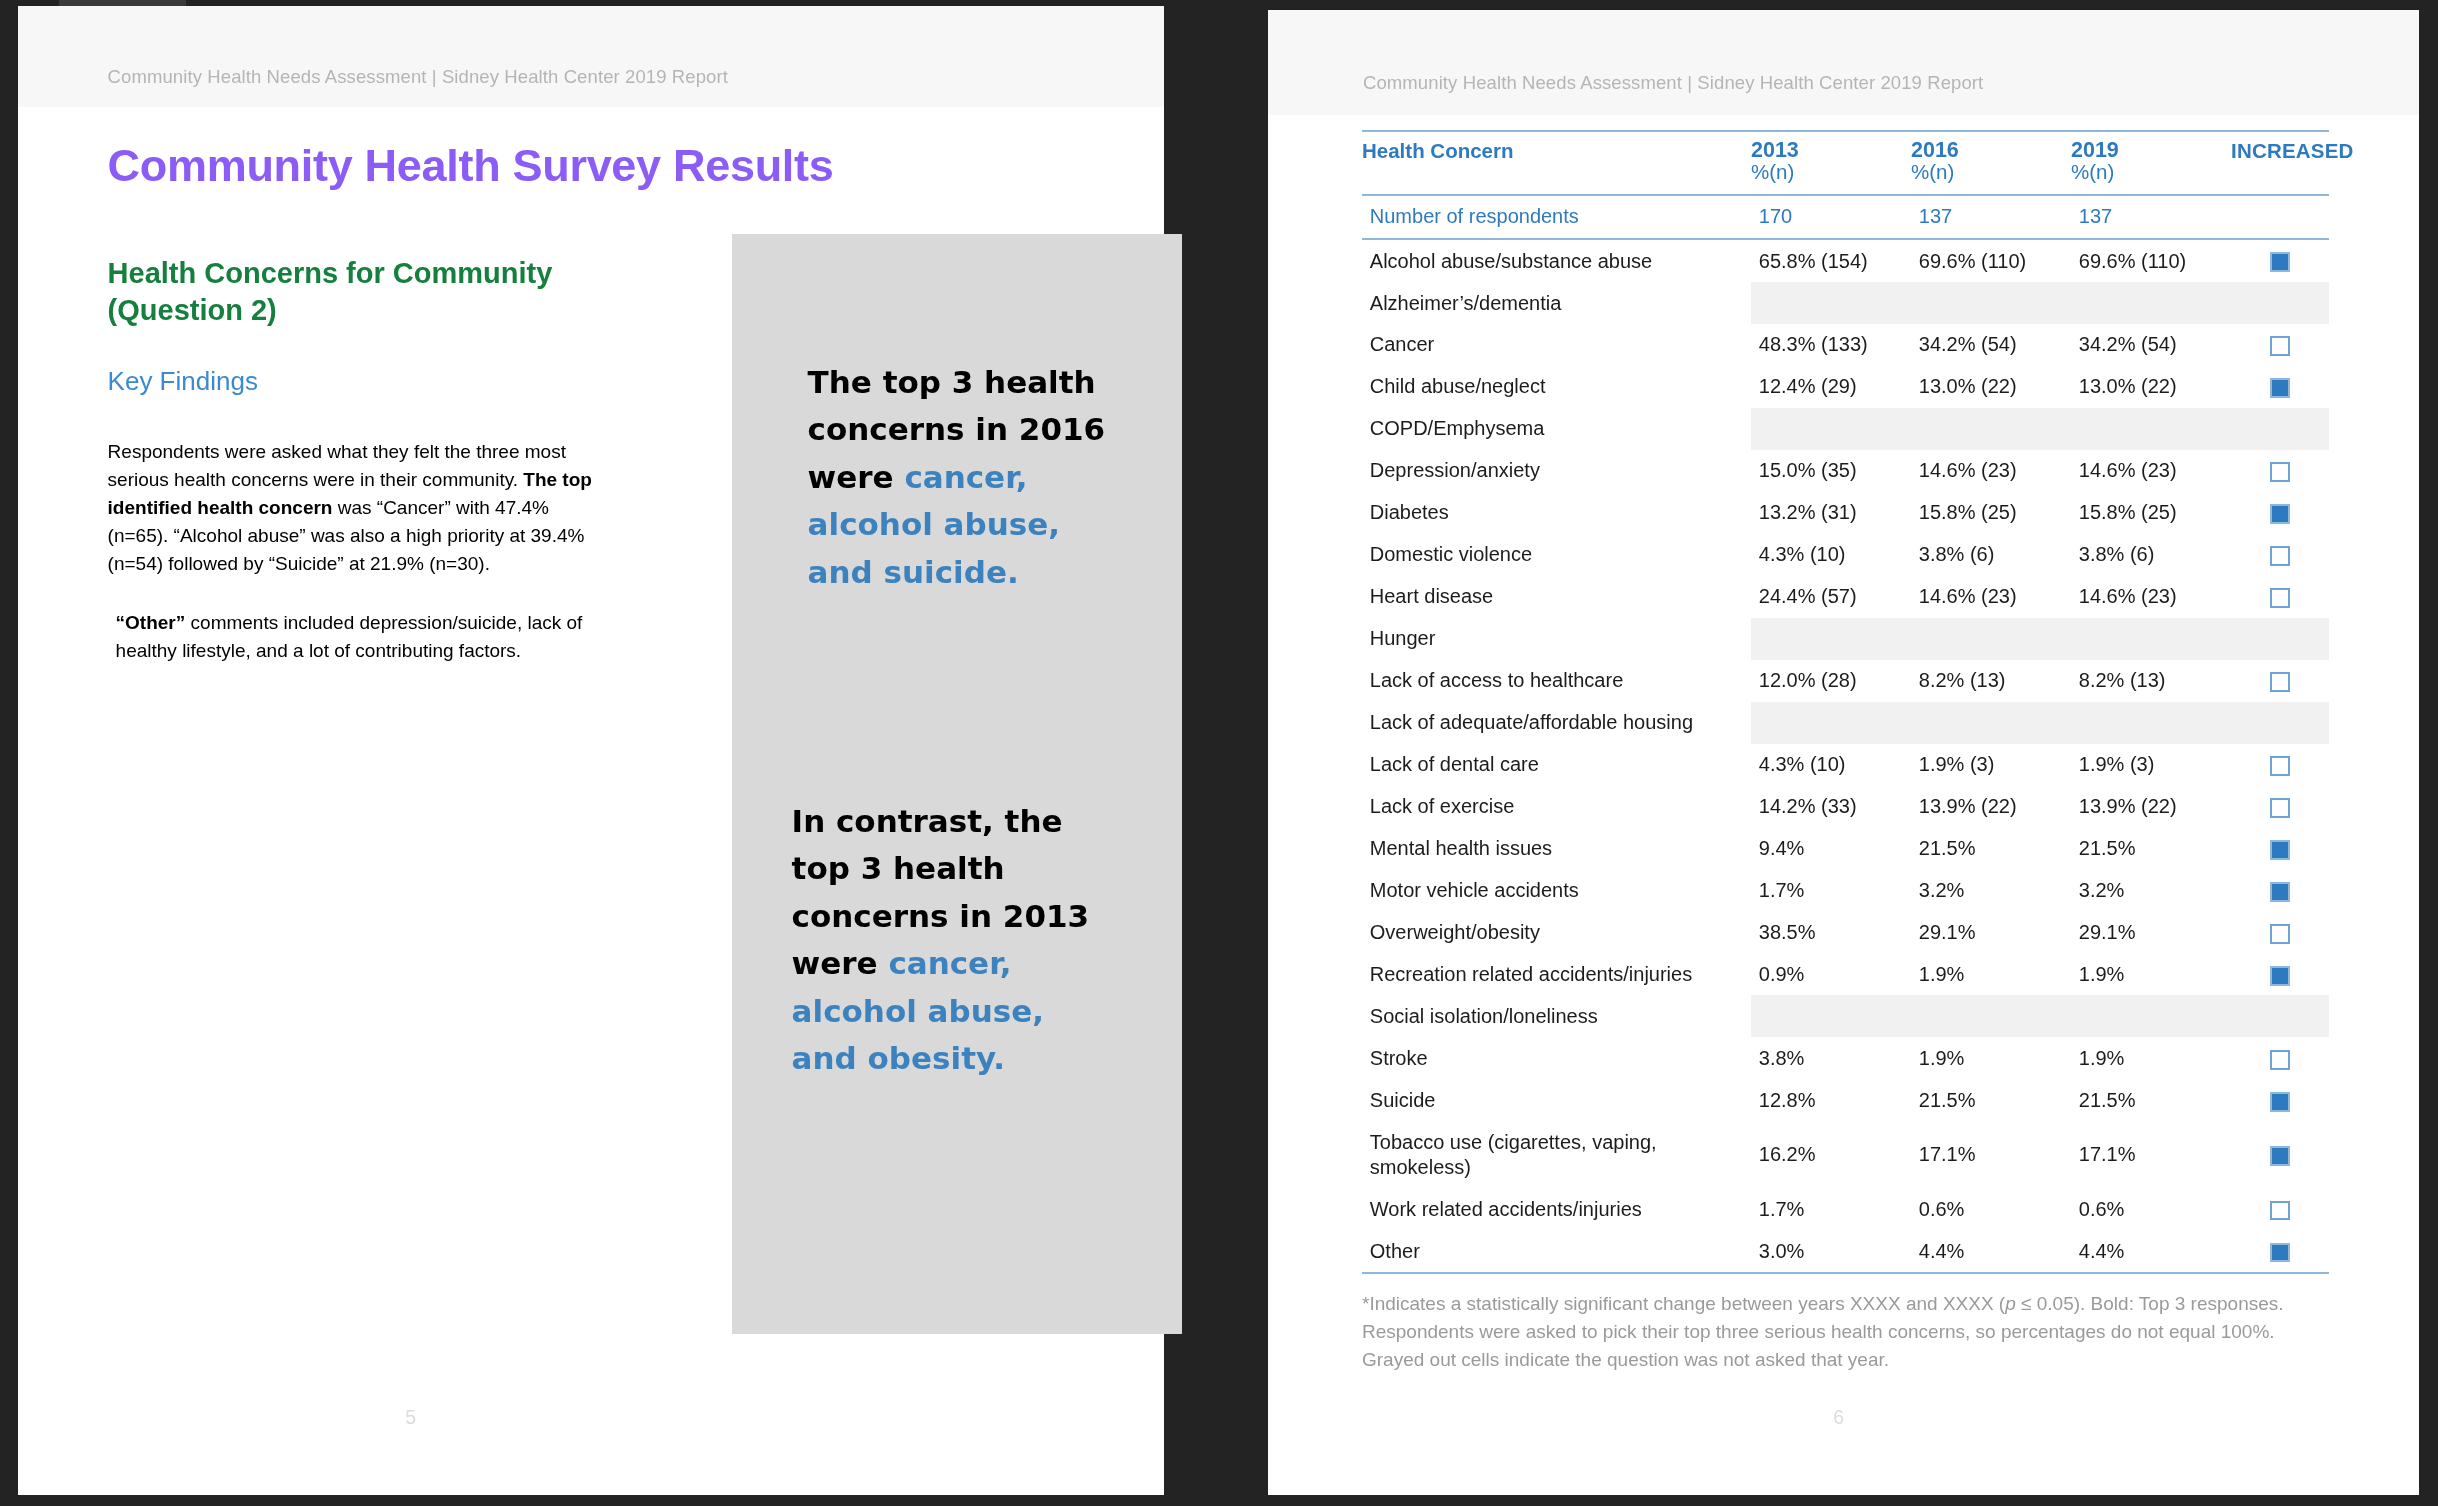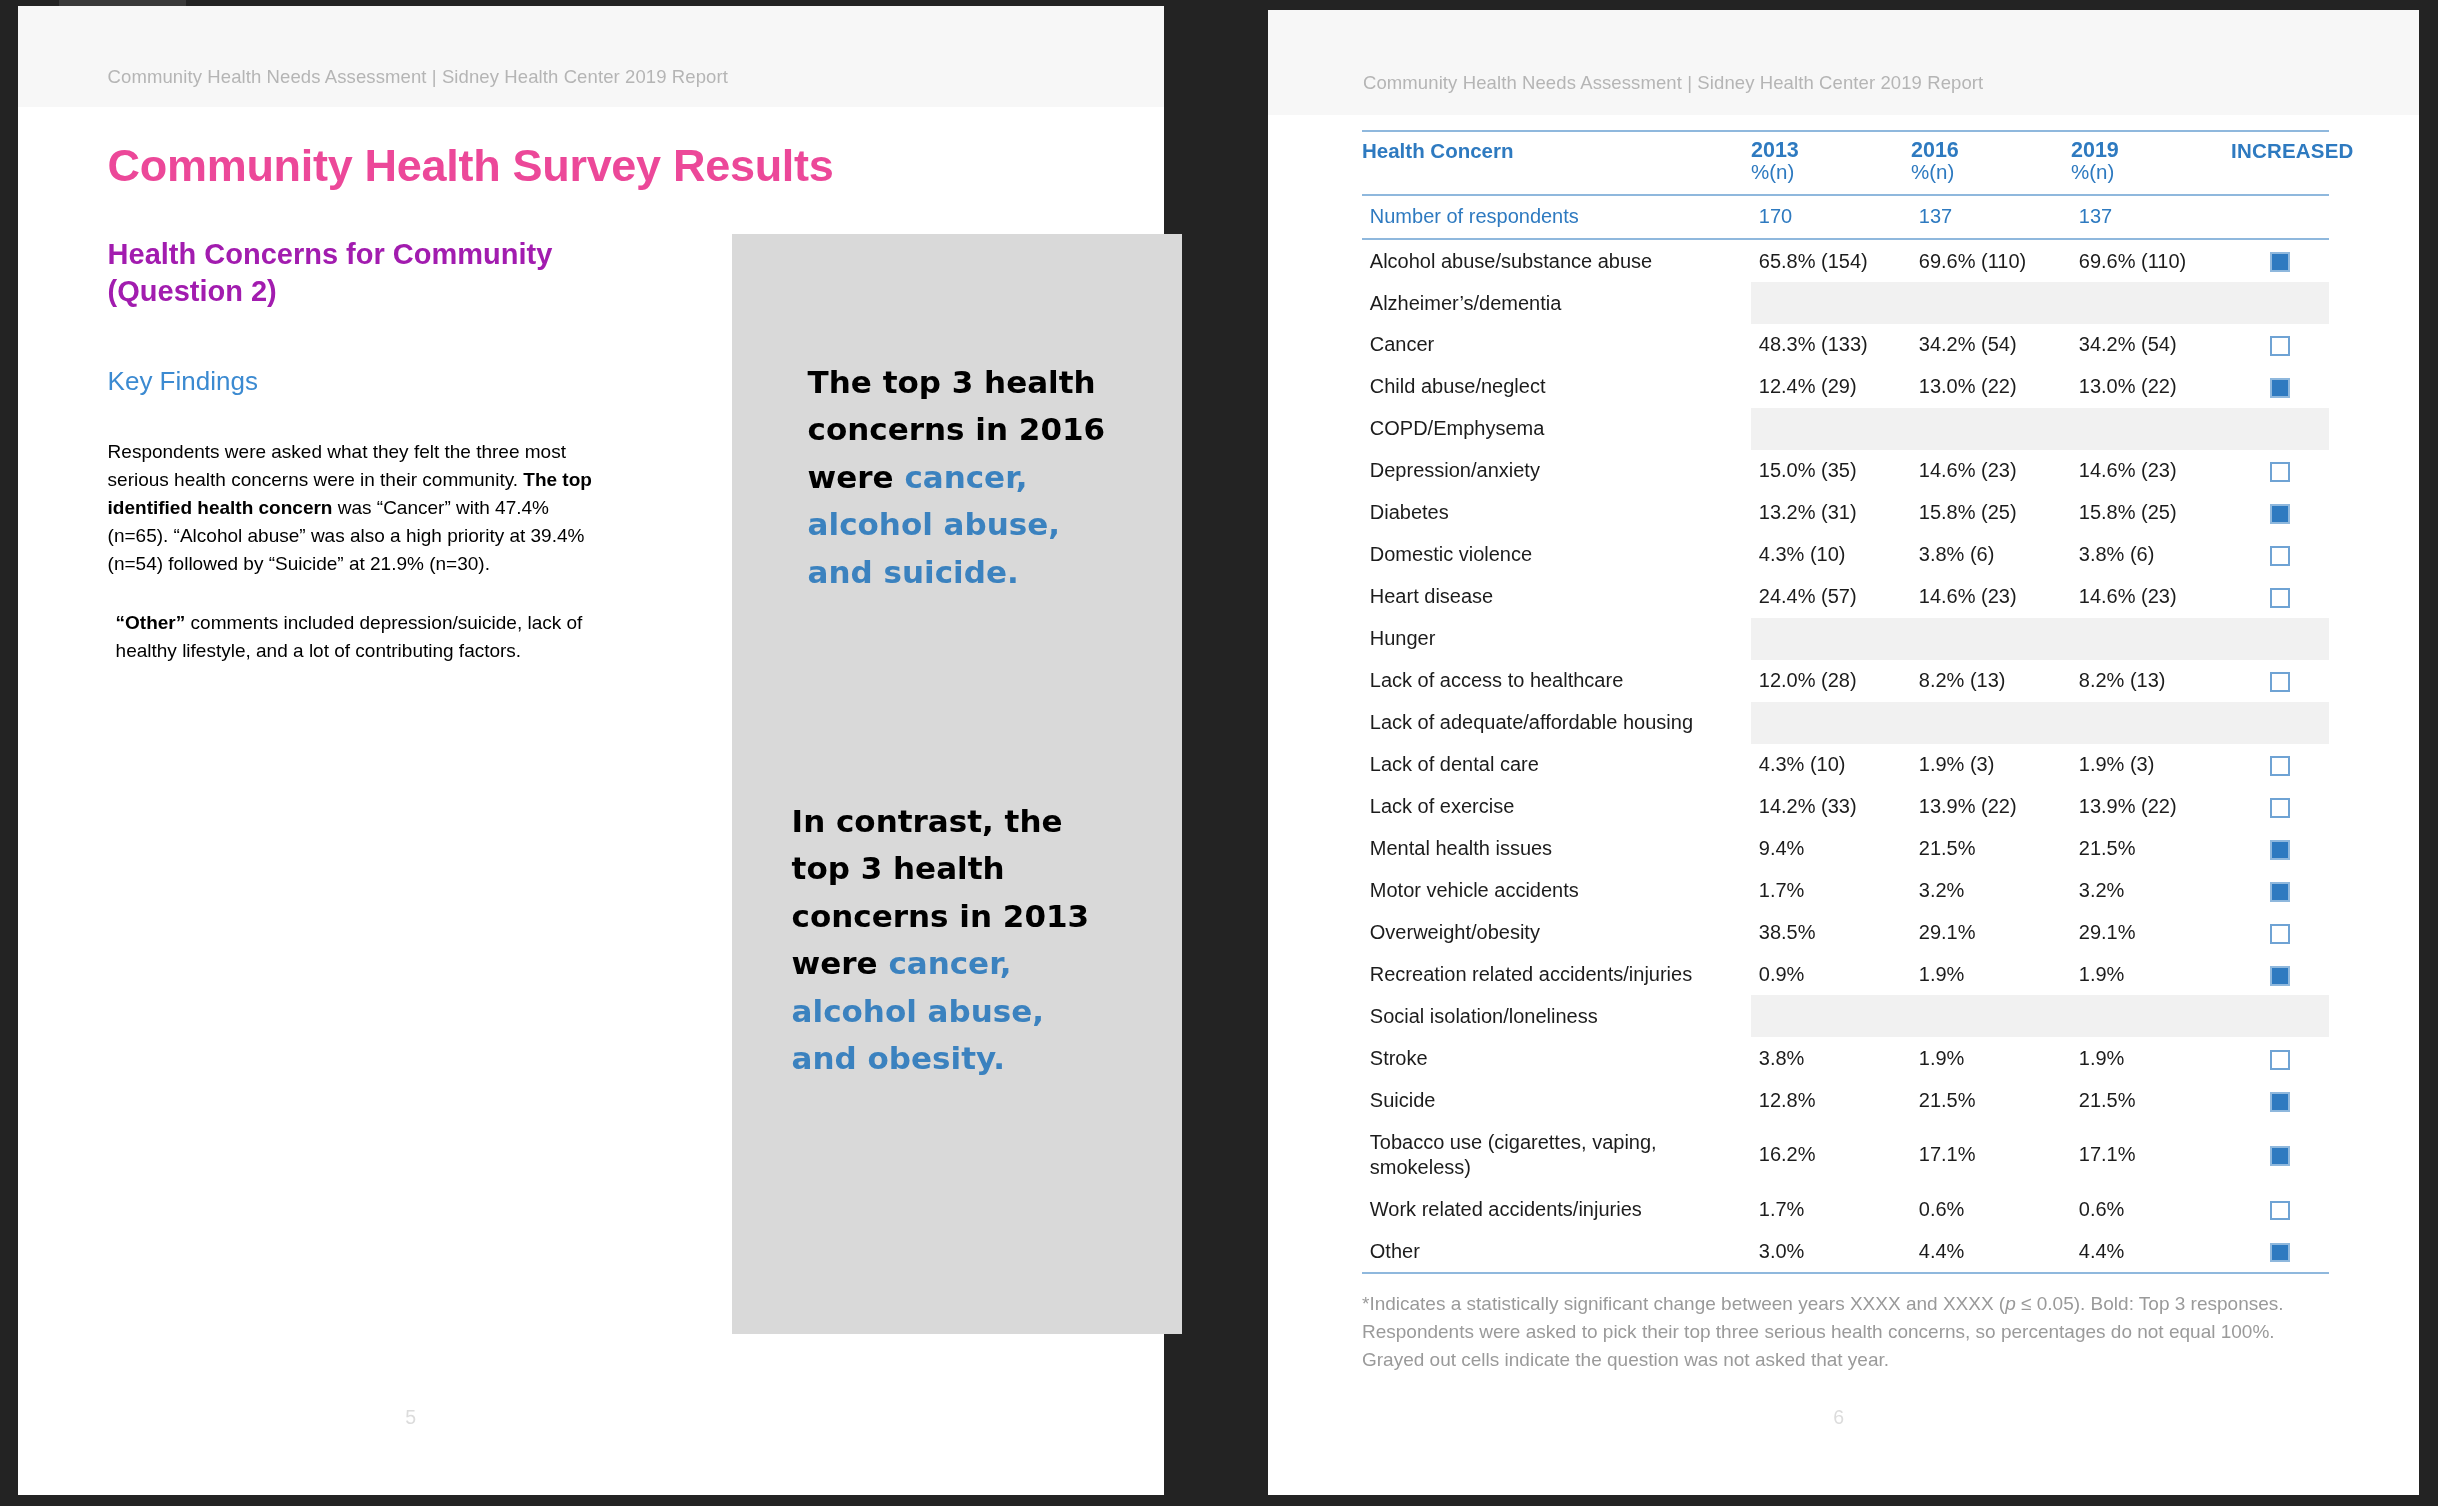--- a/index.html
+++ b/index.html
@@ -39,26 +39,26 @@
   .page-number {
     position: absolute; bottom: 66px; width: 100%; text-align: center;
     font-size: 19.5px; color: #dcdcdc;
   }
   #page-left .page-number  { left: -180px; }
   #page-right .page-number { left: -4.9px; }
 
   
   .doc-title {
     position: absolute; left: 90px; top: 134px;
-    font-size: 45px; font-weight: bold; color: #ec4899;
+    font-size: 45px; font-weight: bold; color: #8b5cf6;
     letter-spacing: -0.3px; white-space: nowrap;
   }
   .section-heading {
-    position: absolute; left: 90px; top: 230px; width: 497px;
-    font-size: 29px; font-weight: bold; color: #a21caf; line-height: 1.28;
+    position: absolute; left: 90px; top: 249px; width: 497px;
+    font-size: 29px; font-weight: bold; color: #15803d; line-height: 1.28;
   }
   .subsection-heading {
     position: absolute; left: 90px; top: 360px;
     font-size: 26px; color: #3b8ad1; font-weight: normal;
   }
   .body-copy {
     position: absolute; left: 90px; width: 497px;
     font-size: 19px; color: #000000; line-height: 1.47;
     text-align: left;
   }

